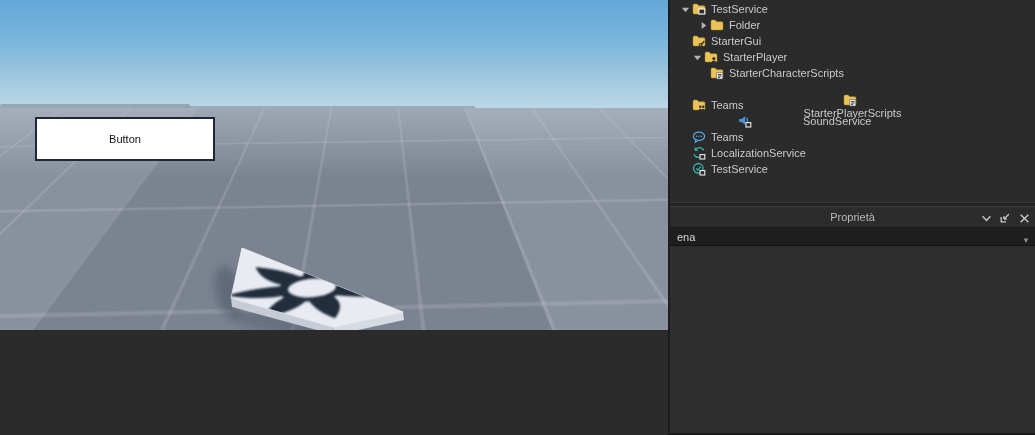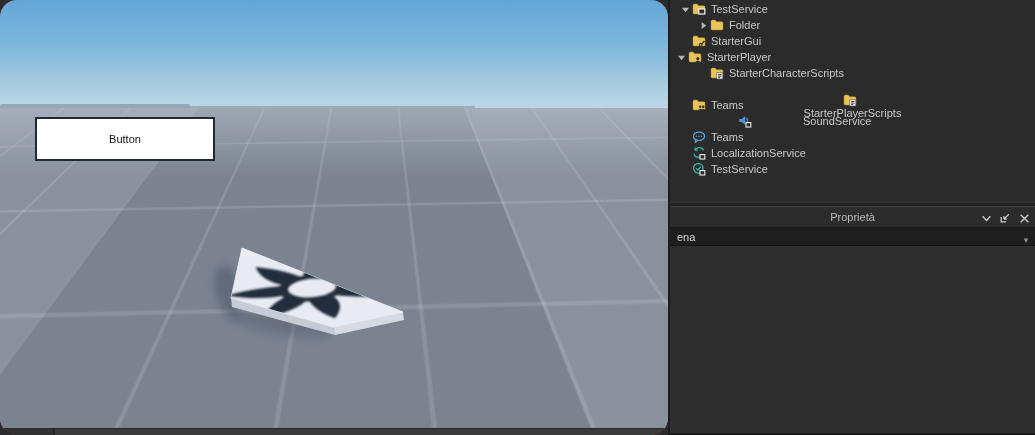--- a/index.html
+++ b/index.html
@@ -1,20 +1,20 @@
 <!DOCTYPE html>
 <html><head>
 <meta charset="utf-8">
 <style>
   * { margin:0; padding:0; box-sizing:border-box; }
   body { font-family:"Liberation Sans", sans-serif; background:#202020; }
   .stage { position:relative; width:1035px; height:435px; overflow:hidden; background:#2b2b2b; }
 
   
-  .viewport { position:absolute; left:0; top:0; width:668px; height:435px; overflow:hidden; background:#b91c1c;border-radius:17px; }
+  .viewport { position:absolute; left:0; top:0; width:668px; height:330px; overflow:hidden; background:#b91c1c; }
   .sky { position:absolute; left:0; top:0; width:668px; height:110px;
          background:linear-gradient(180deg,#63a7d7 0%, #7db6dc 40%, #a5cade 75%, #bdd8e8 100%); }
   .hill { position:absolute; background:#939daa; }
   .hill.h1 { left:0; top:104px; width:190px; height:7px; opacity:.85; border-radius:2px 2px 0 0; }
   .hill.h2 { left:185px; top:106px; width:290px; height:5px; opacity:.75; }
   .hill.h3 { left:470px; top:108px; width:198px; height:4px; opacity:.7; }
   .ground { position:absolute; left:0; top:108px; width:668px; height:321px; overflow:hidden; background:#848b9a; }
   .ground-plane { position:absolute; left:-820px; top:-10px; width:2400px; height:1500px;
     transform-origin:50% 0;
     transform:perspective(330px) rotateX(56deg) rotateZ(-1.2deg);
@@ -146,21 +146,21 @@
             <span class="expander"></span>
             <span class="ticon">
               <svg width="14" height="14" viewBox="0 0 14 14">
                 <path d="M1 3.4C1 2.6 1.6 2 2.3 2h2.9l1.4 1.7h5.1c.7 0 1.3.6 1.3 1.3v5.7c0 .7-.6 1.3-1.3 1.3H2.3C1.6 12 1 11.4 1 10.7Z" fill="#e9c258" stroke="#a8862e" stroke-width="0.5"></path>
                 <circle cx="8.6" cy="11" r="1.4" fill="none" stroke="#2e2e2e" stroke-width="1.1"></circle>
                 <path d="M9.7 9.9 L12.4 7" stroke="#2e2e2e" stroke-width="1.4"></path>
               </svg>
             </span>
             <span>StarterGui</span>
           </div>
-          <div class="tree-row" style="padding-left: 4px;">
+          <div class="tree-row" style="padding-left: 20px;">
             <span class="expander">
               <svg width="9" height="9" viewBox="0 0 10 10">
                 <polygon points="1,3 9,3 5,8" fill="#b4b4b4"></polygon>
               </svg>
             </span>
             <span class="ticon">
               <svg width="14" height="14" viewBox="0 0 14 14">
                 <path d="M1 3.4C1 2.6 1.6 2 2.3 2h2.9l1.4 1.7h5.1c.7 0 1.3.6 1.3 1.3v5.7c0 .7-.6 1.3-1.3 1.3H2.3C1.6 12 1 11.4 1 10.7Z" fill="#e9c258" stroke="#a8862e" stroke-width="0.5"></path>
                 <circle cx="9.8" cy="8.4" r="1.5" fill="#2e2e2e"></circle>
                 <path d="M7.4 13c0-1.7 1.1-2.6 2.4-2.6s2.4.9 2.4 2.6z" fill="#2e2e2e"></path>

